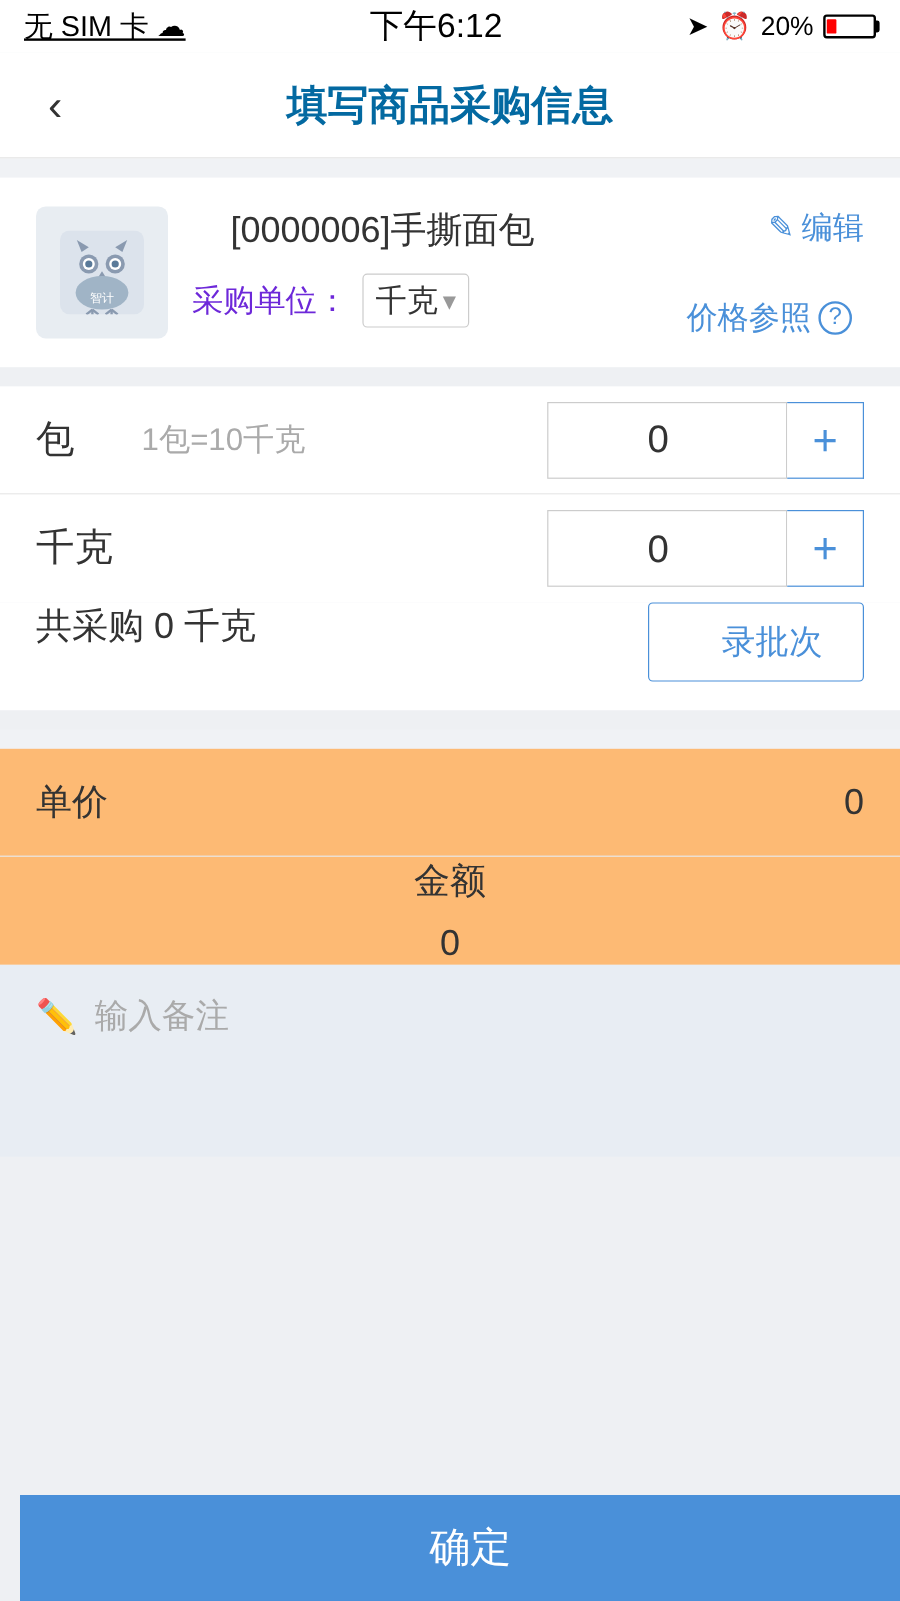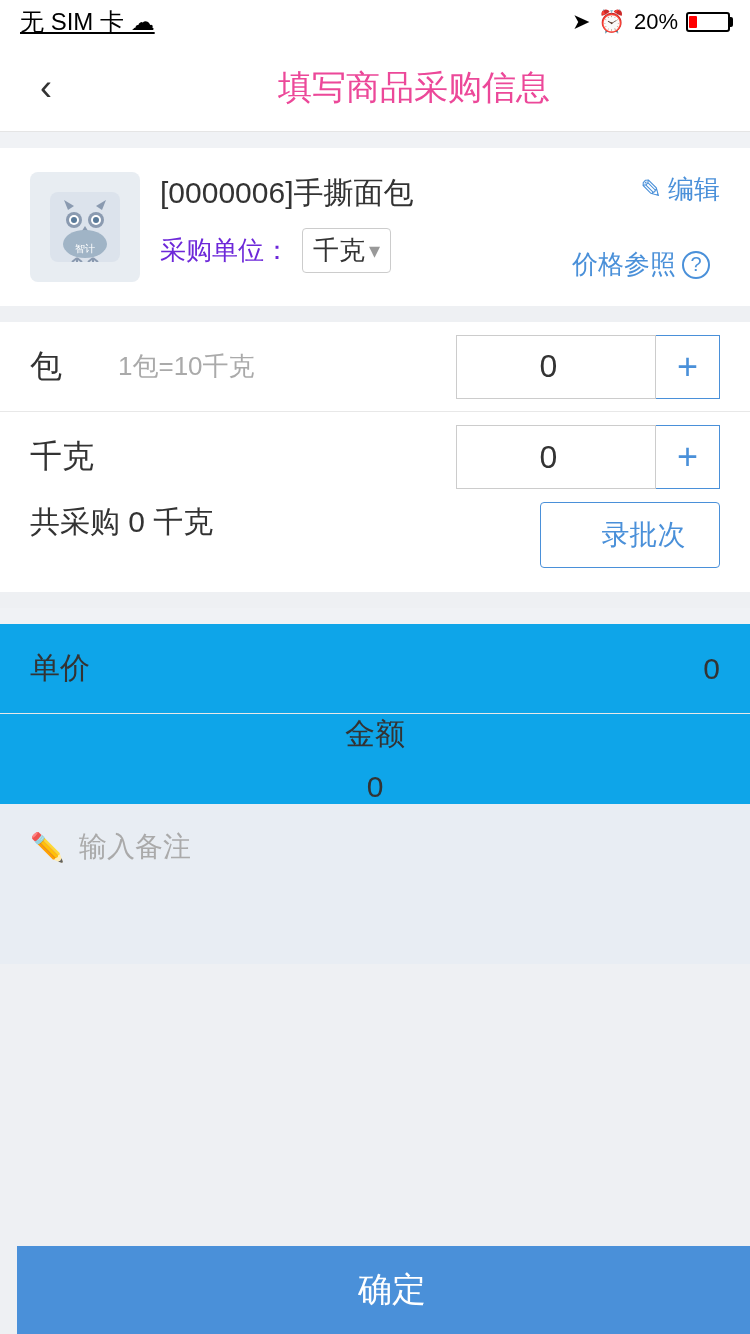--- a/index.html
+++ b/index.html
@@ -52,23 +52,22 @@
       font-size: 36px;
       color: #333;
       cursor: pointer;
       padding: 10px;
     }
     .nav-title {
       position: absolute;
       left: 50%;
       transform: translateX(-50%);
       font-size: 34px;
-      font-weight: 400;
-      color: #ec4899;
-      margin-left: 39px;
+      font-weight: 700;
+      color: #0369a1;
     }
 
     
     .product-card {
       background: #fff;
       margin-top: 16px;
       padding: 24px 30px;
       display: flex;
       align-items: flex-start;
       gap: 20px;
@@ -84,20 +83,21 @@
       justify-content: center;
       flex-shrink: 0;
     }
     .product-info { flex: 1; }
     .product-name {
       font-size: 30px;
       color: #333;
       font-weight: 500;
       line-height: 1.4;
       padding-right: 80px;
+      margin-left: 32px;
     }
     .product-unit-row {
       display: flex;
       align-items: center;
       margin-top: 14px;
       gap: 12px;
     }
     .unit-label { font-size: 26px; color: #6d28d9; }
     .unit-select {
       border: 1px solid #ccc;
@@ -221,21 +221,21 @@
       background: #fff;
       display: flex;
       align-items: center;
       justify-content: center;
       cursor: pointer;
       padding-left: 27px;
     }
 
     
     .price-section {
-      background: #0ea5e9;
+      background: #fdba74;
       margin-top: 16px;
     }
     .price-row {
       display: flex;
       align-items: center;
       padding: 0 30px;
       height: 90px;
       border-bottom: 1px solid #e8e8e8;
     }
     .price-row:last-child { border-bottom: none; flex-direction: column; }
@@ -295,20 +295,21 @@
       font-weight: 500;
     }
   </style>
 </head>
 <body>
 
 <div class="status-bar">
   <div class="status-left">
     <span>无 SIM 卡 ☁</span>
   </div>
+  <div class="status-center">下午6:12</div>
   <div class="status-right">
     <span>➤</span>
     <span>⏰</span>
     <span>20%</span>
     <div class="battery-icon">
       <div class="battery-fill"></div>
     </div>
   </div>
 </div>
 

